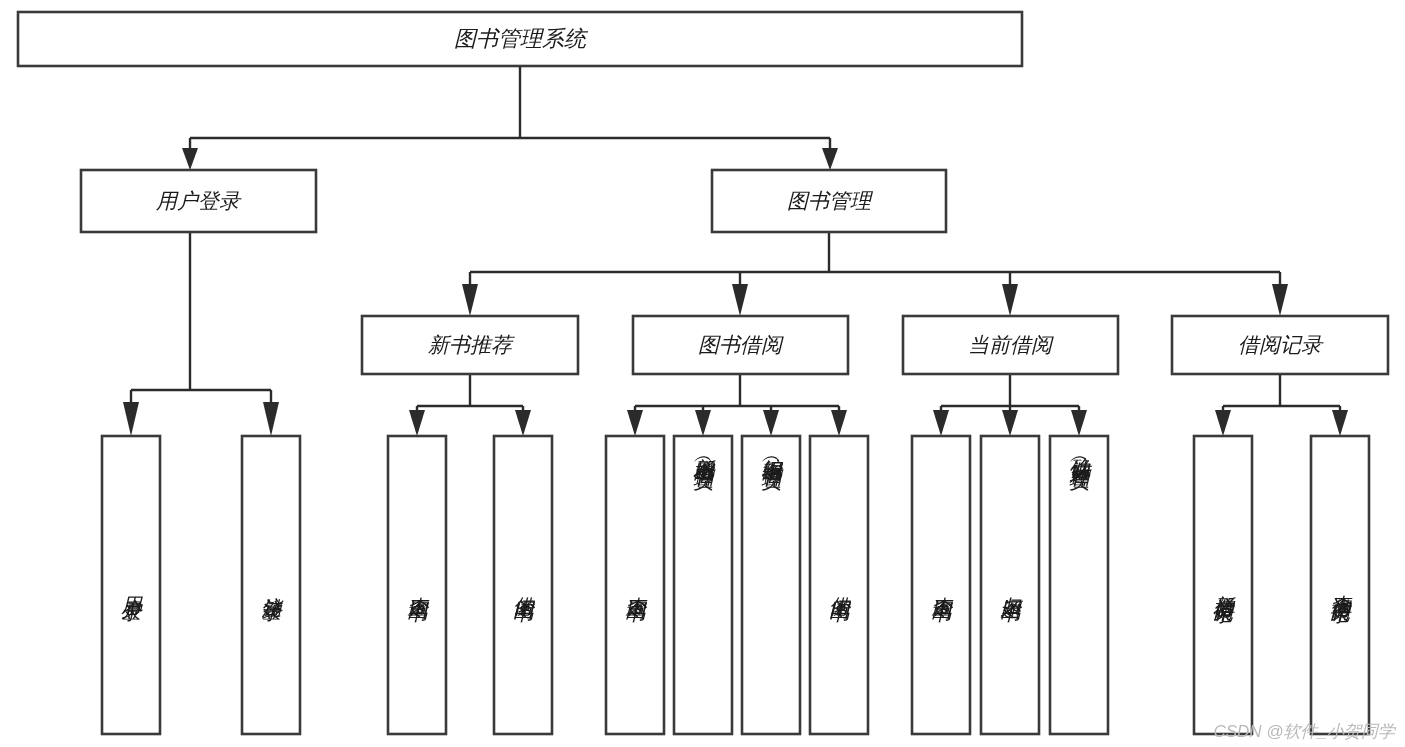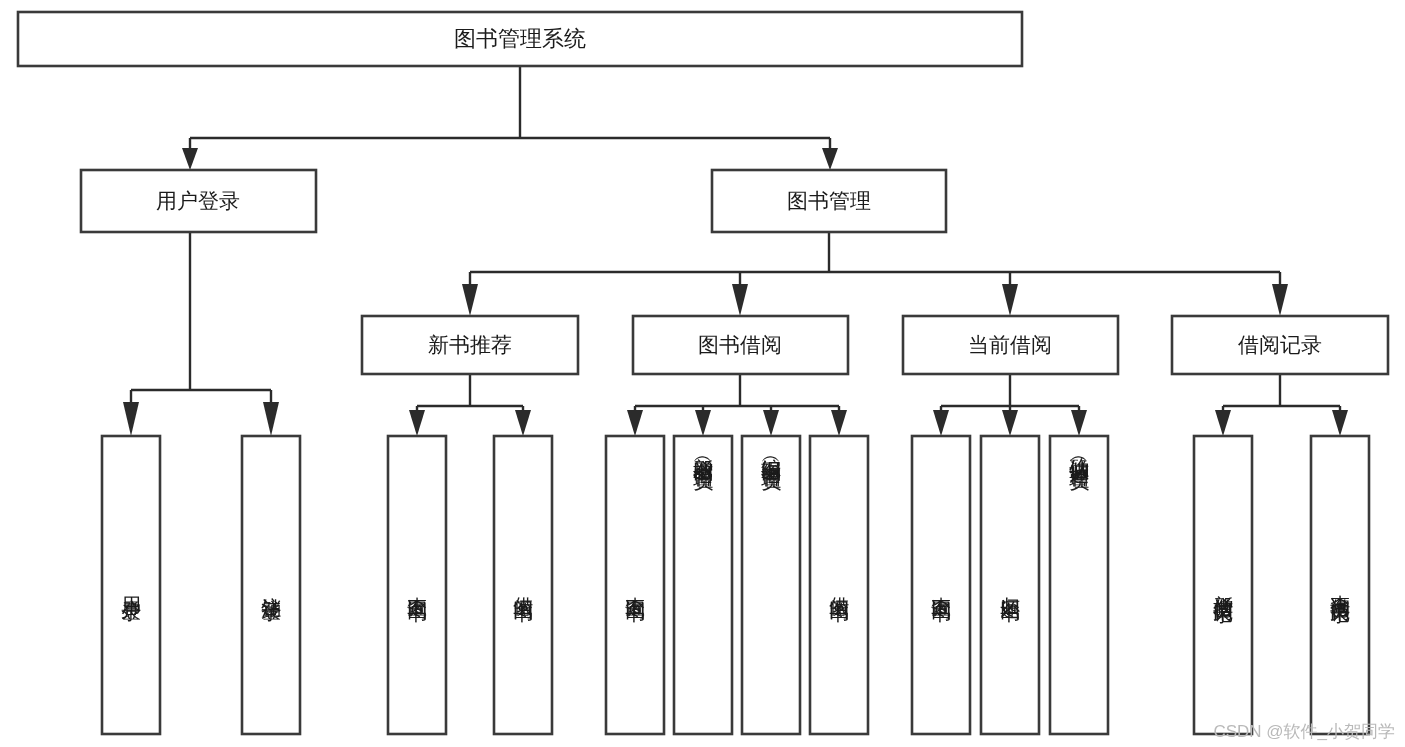--- a/index.html
+++ b/index.html
@@ -9,20 +9,21 @@
   }
   body {
     font-family: "Liberation Sans", "DejaVu Sans", sans-serif;
   }
   #diagram-root {
     position: relative;
     width: 1405px;
     height: 747px;
     background: #ffffff;
     overflow: hidden;
+    font-style: italic;
   }
   svg.flow {
     position: absolute;
     left: 0;
     top: 0;
     width: 1405px;
     height: 747px;
     display: block;
   }
   .node-box {

